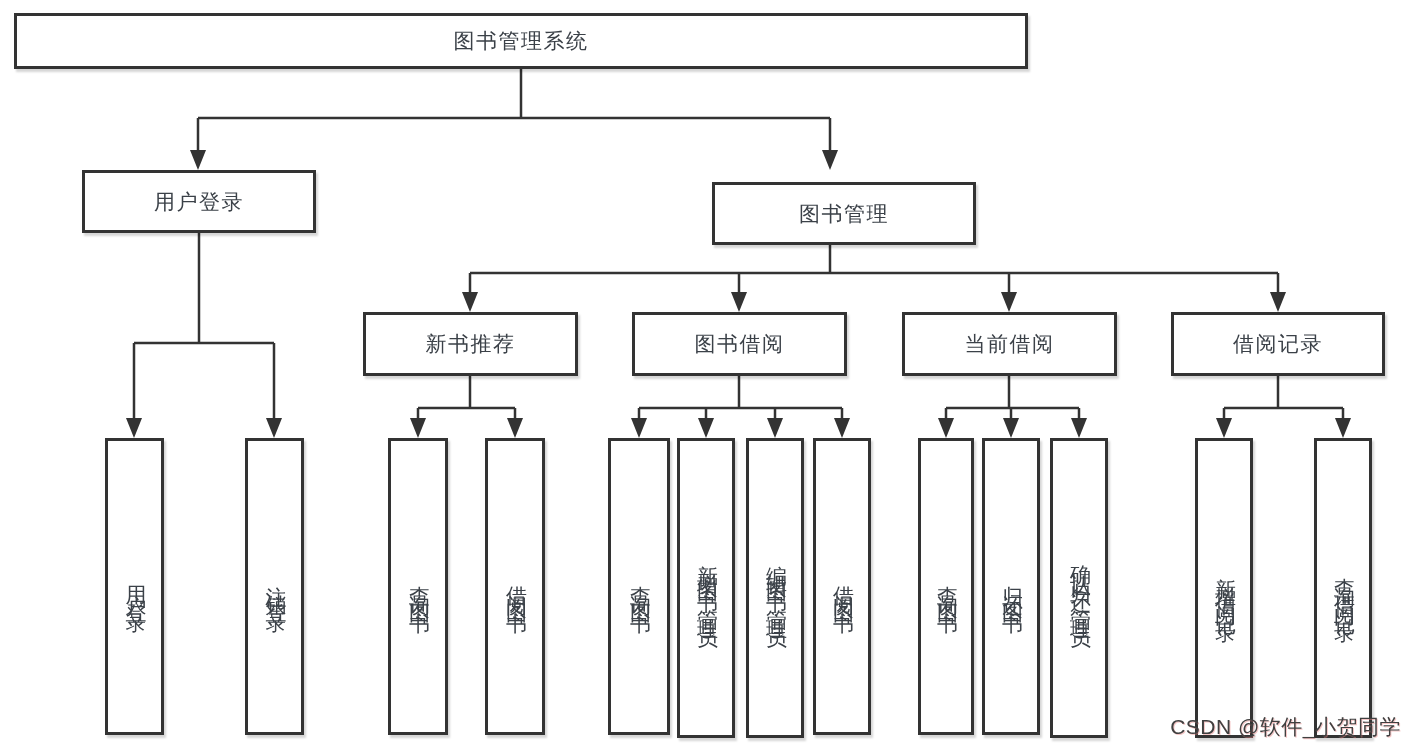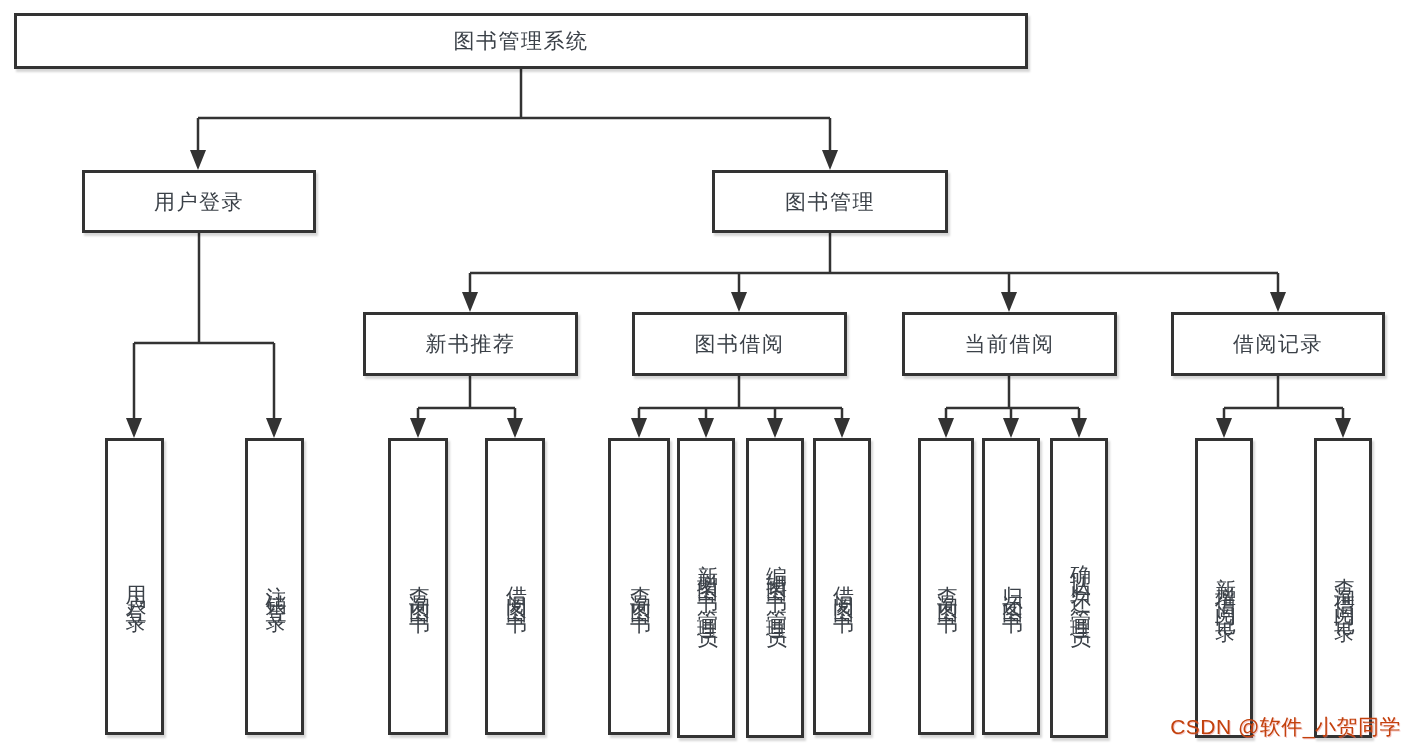--- a/index.html
+++ b/index.html
@@ -40,21 +40,21 @@
     width:1405px;height:747px;
     pointer-events:none;
   }
   #connectors line{stroke:#333333;stroke-width:2.5;}
   #connectors polygon{fill:#333333;stroke:none;}
   #watermark{
     position:absolute;
     right:4px;bottom:6px;
     font-size:21px;
     letter-spacing:0.5px;
-    color:#c2410c;
+    color:#404040;
     text-shadow:1px 1px 0 rgba(235,130,130,0.45);
     white-space:nowrap;
   }
 </style>
 </head>
 <body>
 
 <div id="stage">
 
   <svg id="connectors" viewBox="0 0 1405 747" xmlns="http://www.w3.org/2000/svg">
@@ -129,21 +129,21 @@
       <line x1="1224" y1="408" x2="1224" y2="420"></line>
       <polygon points="1216,418 1232,418 1224,438"></polygon>
       <line x1="1343" y1="408" x2="1343" y2="420"></line>
       <polygon points="1335,418 1351,418 1343,438"></polygon>
     </g>
   </svg>
 
   <div class="box hlabel" style="left:14px;top:13px;width:1014px;height:56px">图书管理系统</div>
 
   <div class="box hlabel" style="left:82px;top:170px;width:234px;height:63px">用户登录</div>
-  <div class="box hlabel" style="left:712px;top:170px;width:236px;height:63px">图书管理</div>
+  <div class="box hlabel" style="left:712px;top:182px;width:264px;height:63px">图书管理</div>
 
   <div class="box hlabel" style="left:632px;top:312px;width:215px;height:64px">图书借阅</div>
   <div class="box hlabel" style="left:363px;top:312px;width:215px;height:64px">新书推荐</div>
   <div class="box hlabel" style="left:902px;top:312px;width:215px;height:64px">当前借阅</div>
   <div class="box hlabel" style="left:1171px;top:312px;width:214px;height:64px">借阅记录</div>
 
   <div class="box" style="left:105px;top:438px;width:59px;height:297px">
     <span class="vtext">用户登录</span>
   </div>
   <div class="box" style="left:245px;top:438px;width:59px;height:297px">

